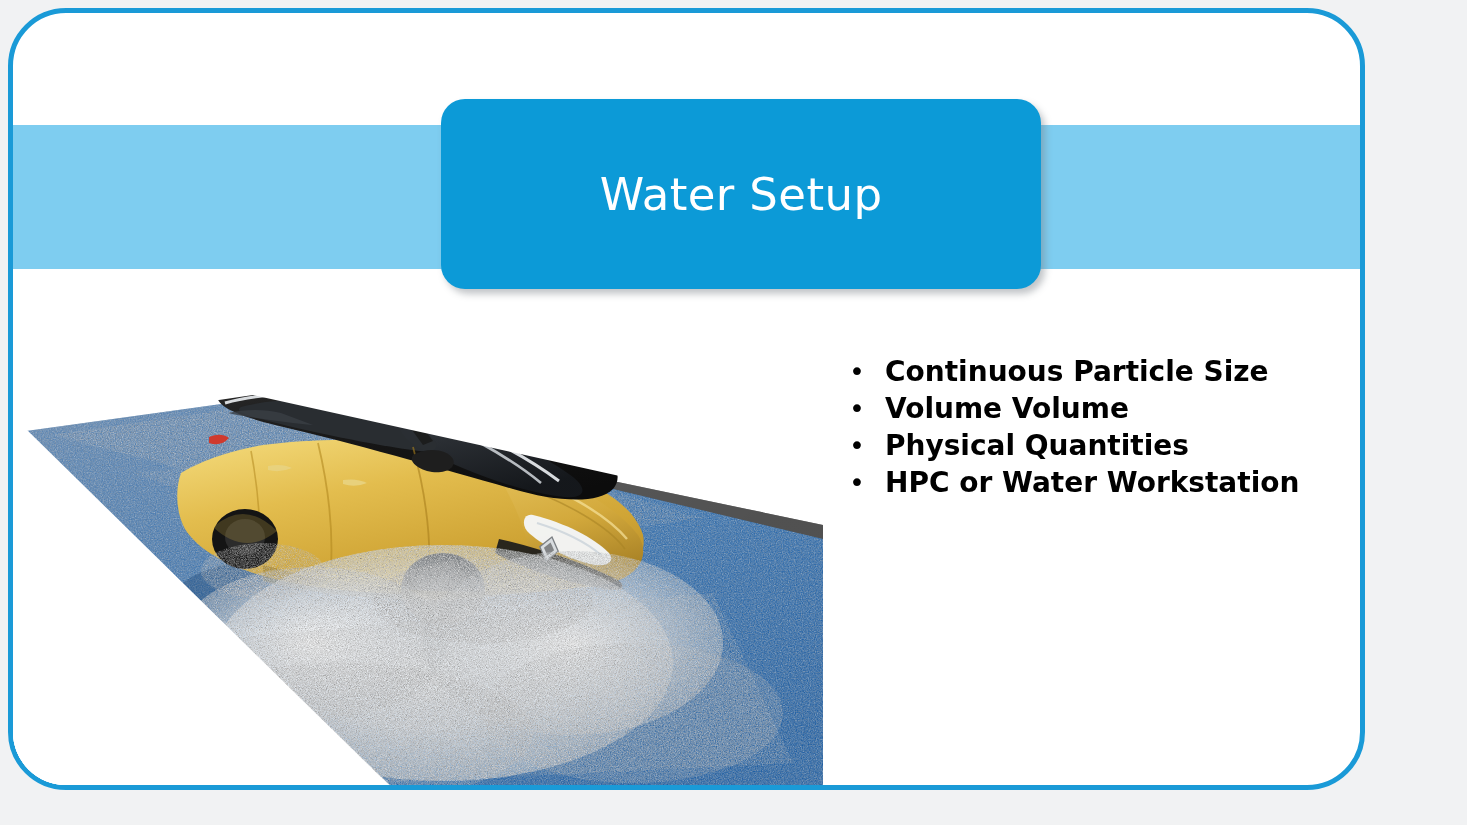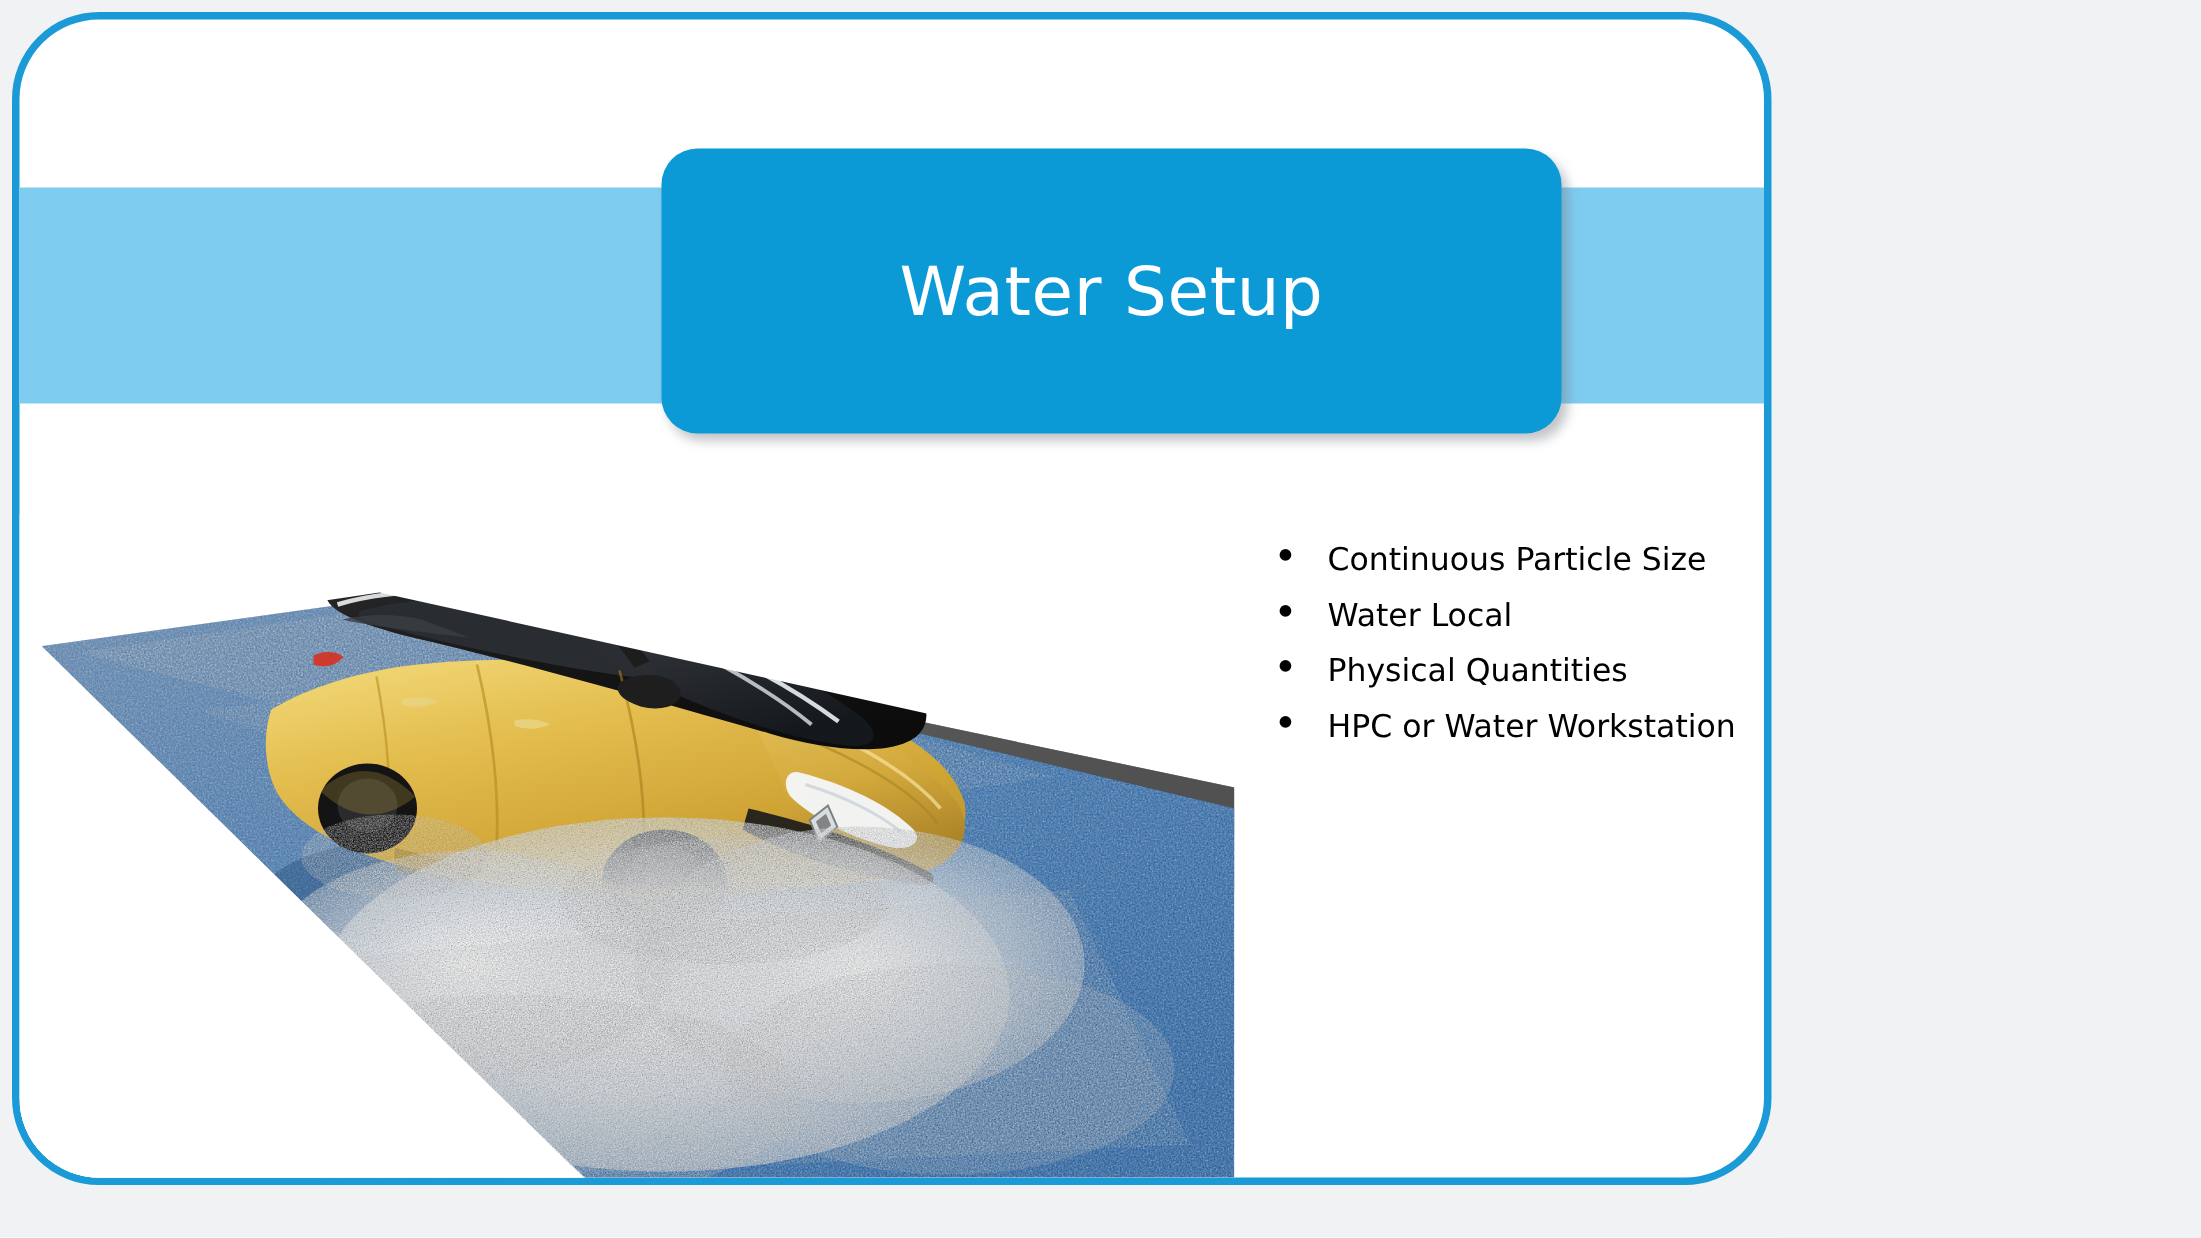--- a/index.html
+++ b/index.html
@@ -14,21 +14,21 @@
     background: #f1f2f3;
     font-family: "DejaVu Sans", "Liberation Sans", sans-serif;
     position: relative;
   }
 
   
   #slide {
     position: absolute;
     left: 8px;
     top: 8px;
-    width: 1173px;
+    width: 1357px;
     height: 782px;
     background: #ffffff;
     border: 5px solid #1a9ad7;
     border-radius: 58px;
     overflow: hidden;
   }
 
   
   #band {
     position: absolute;
@@ -78,23 +78,24 @@
     width: 46px;
     flex: 0 0 46px;
     color: #000000;
     font-size: 27px;
     line-height: 37px;
     text-align: left;
     padding-left: 10px;
   }
   .bullet-label {
     color: #000000;
-    font-size: 21px;
+    font-size: 28px;
     line-height: 37px;
     white-space: nowrap;
+    font-weight: bold;
   }
 
   
   #sim-image {
     position: absolute;
     left: 0;
     top: 330px;
     width: 810px;
     height: 448px;
     overflow: hidden;
@@ -298,21 +299,21 @@
     </svg>
   </div>
 
   <div id="bullets">
     <div class="bullet-row">
       <span class="bullet-dot">•</span>
       <span class="bullet-label">Continuous Particle Size</span>
     </div>
     <div class="bullet-row">
       <span class="bullet-dot">•</span>
-      <span class="bullet-label">Water Local</span>
+      <span class="bullet-label">Volume Volume</span>
     </div>
     <div class="bullet-row">
       <span class="bullet-dot">•</span>
       <span class="bullet-label">Physical Quantities</span>
     </div>
     <div class="bullet-row">
       <span class="bullet-dot">•</span>
       <span class="bullet-label">HPC or Water Workstation</span>
     </div>
   </div>

